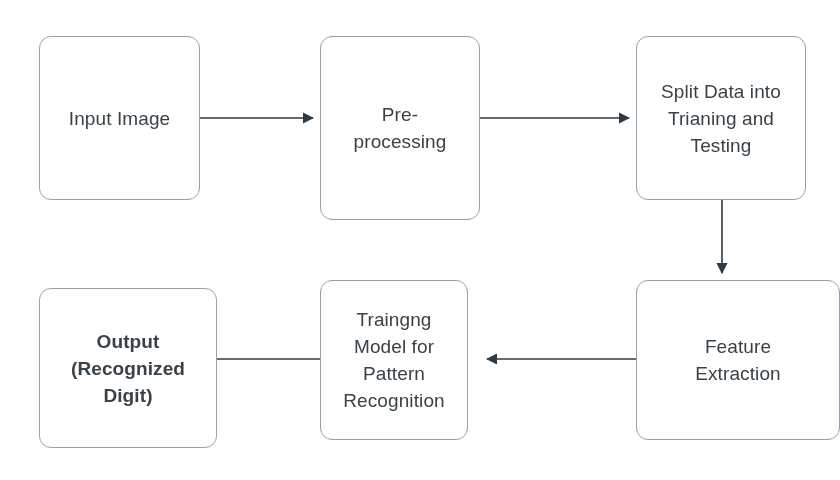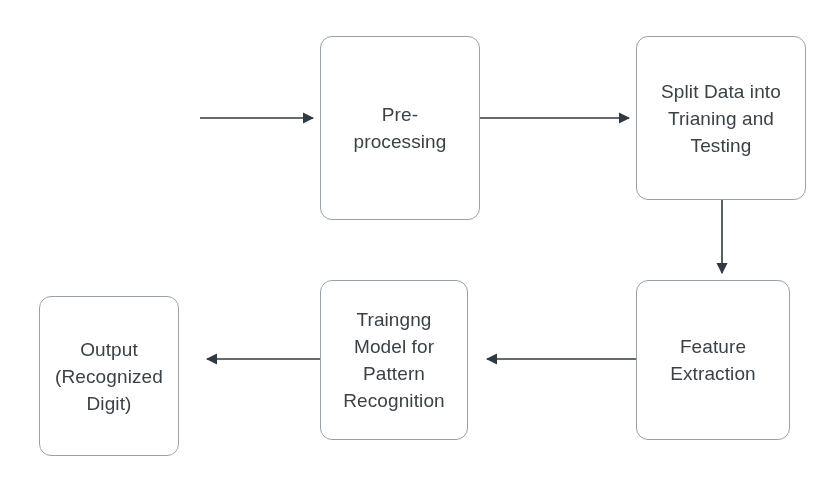--- a/index.html
+++ b/index.html
@@ -71,42 +71,45 @@
 
     <g>
       <line x1="636" y1="359" x2="487" y2="359" stroke="#2f3a42" stroke-width="1.6" marker-end="url(#arrow-right)"></line>
     </g>
 
     <g>
       <line x1="320" y1="359" x2="207" y2="359" stroke="#2f3a42" stroke-width="1.6" marker-end="url(#arrow-right)"></line>
     </g>
   </svg>
 
+  <div class="node" style="left:39px; top:36px; width:161px; height:164px;">
+    <span class="node-label">Input Image</span>
+  </div>
 
   <div class="node" style="left:320px; top:36px; width:160px; height:184px;">
     <span class="node-label">Pre-processing</span>
   </div>
 
   <div class="node" style="left:636px; top:36px; width:170px; height:164px;">
     <span class="node-label">Split Data into
 Trianing and
 Testing</span>
   </div>
 
-  <div class="node" style="left:636px; top:280px; width:154px; height:160px;">
+  <div class="node" style="left:636px; top:280px; width:204px; height:160px;">
     <span class="node-label">Feature
 Extraction</span>
   </div>
 
   <div class="node" style="left:320px; top:280px; width:148px; height:160px;">
     <span class="node-label">Traingng
 Model for
 Pattern
 Recognition</span>
   </div>
 
-  <div class="node" style="left:39px; top:296px; width:140px; height:160px;">
+  <div class="node" style="left:39px; top:288px; width:178px; height:160px;font-weight:bold;">
     <span class="node-label">Output
 (Recognized
 Digit)</span>
   </div>
 
 </div>
 
 </body></html>

